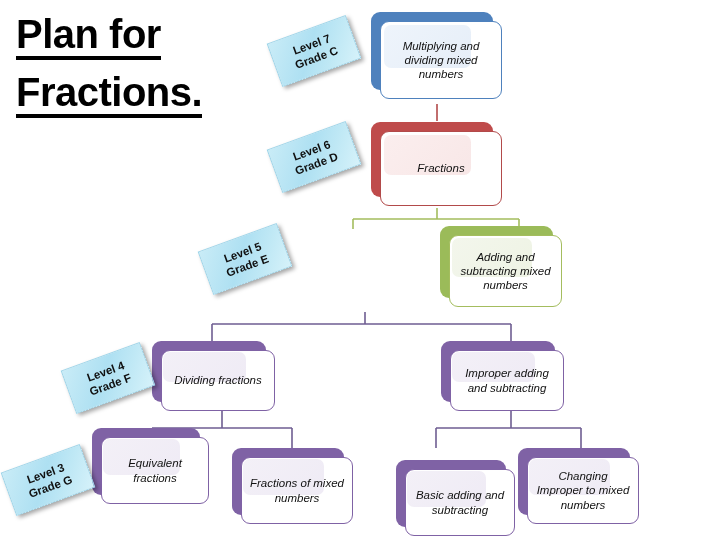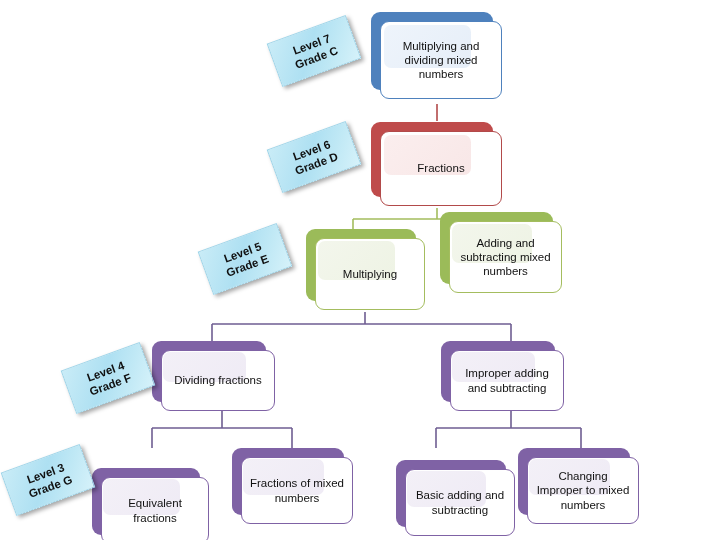--- a/index.html
+++ b/index.html
@@ -63,20 +63,21 @@
     display:flex;
     align-items:center;
     justify-content:center;
     text-align:center;
     font-size:11.5px;
     color:#111;
     line-height:1.23;
     padding:0 9px;
     box-sizing:border-box;
     z-index:3;
+    font-style:italic;
   }
 
   
   .c-blue   .back{background:#4E81BD;}
   .c-blue   .front{border-color:#4E81BD;}
   .c-blue   .inner{background:linear-gradient(135deg,#eef4fb 0%,#e6eef8 100%);}
 
   .c-red    .back{background:#BF4B4B;}
   .c-red    .front{border-color:#B24A4A;}
   .c-red    .inner{background:linear-gradient(135deg,#fbeeee 0%,#f8e7e7 100%);}
@@ -107,20 +108,24 @@
     transform:rotate(-20deg);
     z-index:20;
   }
   .tag span{display:block;white-space:nowrap;}
 </style>
 </head>
 <body>
 
 <div id="canvas">
 
+  <div class="title">
+    <div class="tline"><span>Plan for</span></div>
+    <div class="tline"><span>Fractions.</span></div>
+  </div>
 
   <svg id="wires" viewBox="0 0 720 540">
 
     <path d="M437,104 L437,121" stroke="#B24A4A" stroke-width="1.6" fill="none"></path>
 
     <path d="M437,208 L437,219 M353,219 L519,219 M353,219 L353,229 M519,219 L519,229" stroke="#A4BD5E" stroke-width="1.6" fill="none"></path>
 
     <path d="M365,312 L365,324 M212,324 L511,324 M212,324 L212,341 M511,324 L511,341" stroke="#6F5E92" stroke-width="1.6" fill="none"></path>
 
     <path d="M222,410 L222,428 M152,428 L292,428 M152,428 L152,448 M292,428 L292,448" stroke="#6F5E92" stroke-width="1.6" fill="none"></path>
@@ -135,49 +140,43 @@
     <div class="label">Multiplying and dividing mixed numbers</div>
   </div>
 
   <div class="node c-red" style="left:371px;top:122px;width:122px;height:75px;">
     <div class="back"></div>
     <div class="front"></div>
     <div class="inner" style="left:13px;top:13px;right:22px;bottom:22px;"></div>
     <div class="label">Fractions</div>
   </div>
 
-  <div class="node c-green" style="left:306px;top:229px;width:110px;height:72px;">
-    <div class="back"></div>
-    <div class="front"></div>
-    <div class="inner" style="left:12px;top:12px;right:21px;bottom:21px;"></div>
-    <div class="label">Multiplying</div>
-  </div>
-
-  <div class="node c-green" style="left:440px;top:212px;width:113px;height:72px;">
+
+  <div class="node c-green" style="left:440px;top:226px;width:113px;height:72px;">
     <div class="back"></div>
     <div class="front"></div>
     <div class="inner" style="left:12px;top:12px;right:21px;bottom:21px;"></div>
     <div class="label">Adding and subtracting mixed numbers</div>
   </div>
 
   <div class="node c-purple" style="left:152px;top:341px;width:114px;height:61px;">
     <div class="back"></div>
     <div class="front"></div>
     <div class="inner" style="left:11px;top:11px;right:20px;bottom:20px;"></div>
     <div class="label">Dividing fractions</div>
   </div>
 
   <div class="node c-purple" style="left:441px;top:341px;width:114px;height:61px;">
     <div class="back"></div>
     <div class="front"></div>
     <div class="inner" style="left:11px;top:11px;right:20px;bottom:20px;"></div>
     <div class="label">Improper adding and subtracting</div>
   </div>
 
-  <div class="node c-purple" style="left:92px;top:468px;width:108px;height:67px;">
+  <div class="node c-purple" style="left:92px;top:428px;width:108px;height:67px;">
     <div class="back"></div>
     <div class="front"></div>
     <div class="inner" style="left:11px;top:11px;right:20px;bottom:20px;"></div>
     <div class="label">Equivalent fractions</div>
   </div>
 
   <div class="node c-purple" style="left:232px;top:448px;width:112px;height:67px;">
     <div class="back"></div>
     <div class="front"></div>
     <div class="inner" style="left:11px;top:11px;right:20px;bottom:20px;"></div>

